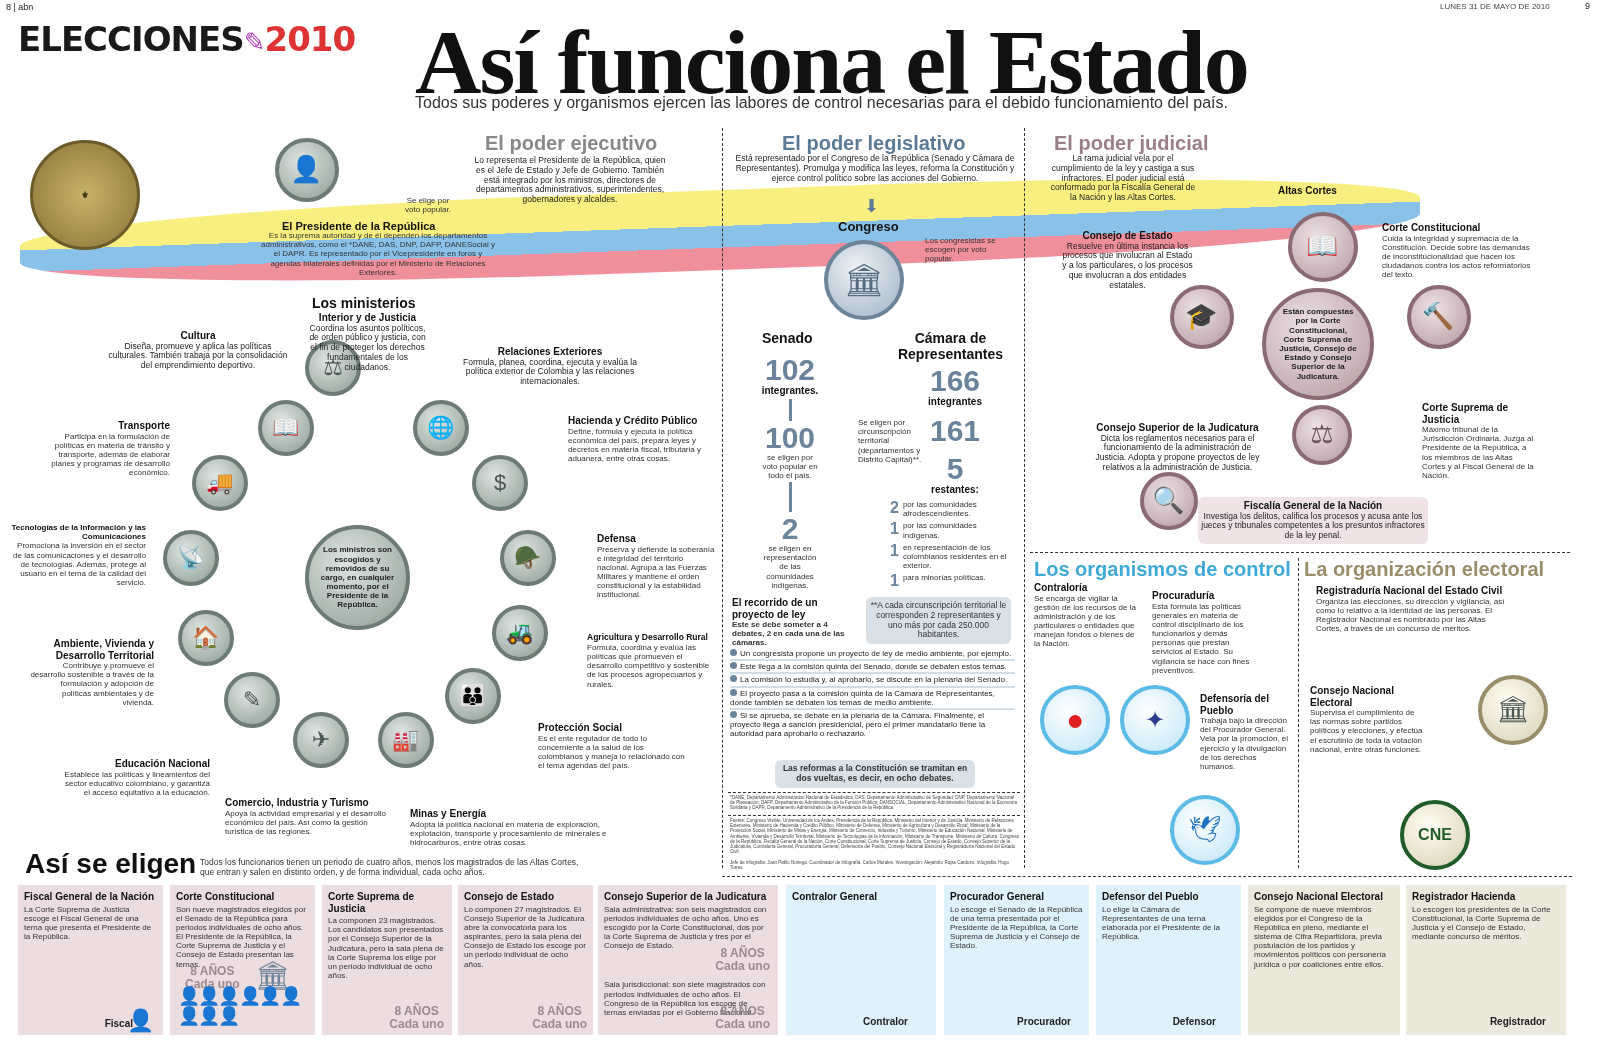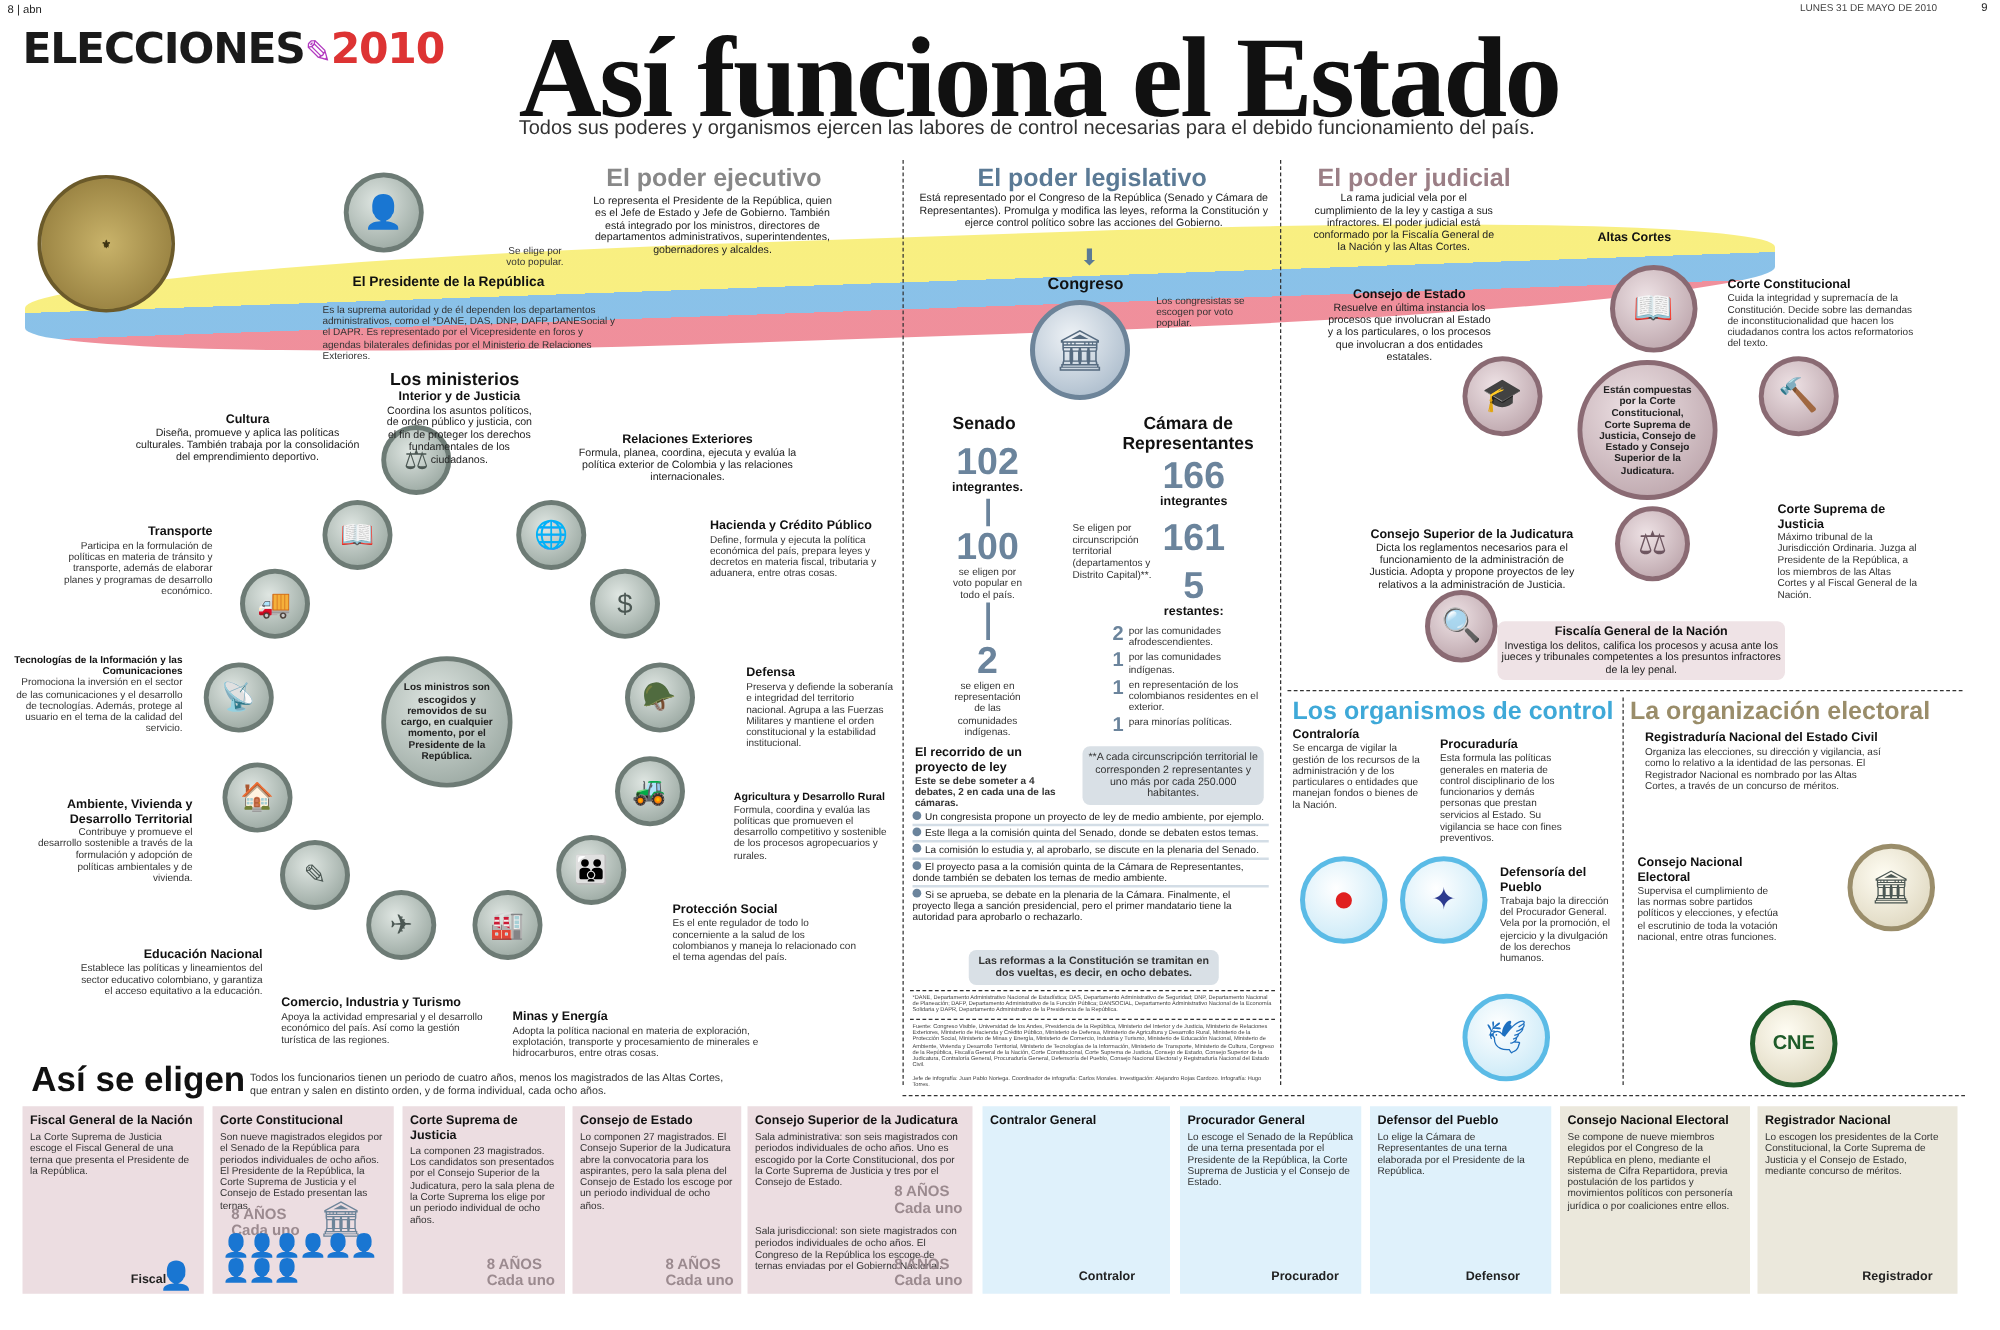--- a/index.html
+++ b/index.html
@@ -27,21 +27,21 @@
 .bignum{font-weight:bold;color:#6b849c;font-size:30px;line-height:1}
 .vline{position:absolute;border-left:1px dashed #333}
 .hline{position:absolute;border-top:1px dashed #333}
 .card{position:absolute;top:885px;height:150px;padding:6px;overflow:hidden}
 .card .h{font-size:10px}
 .card .p{font-size:8px;margin-top:2px}
 .pink{background:#ecdde1}
 .blue{background:#dff1fb}
 .beige{background:#ebe8dc}
 .people{position:absolute;bottom:8px;left:8px;font-size:18px;letter-spacing:-2px;color:#a58c93}
-.ano{position:absolute;font-weight:bold;color:#9b8a8f;font-size:12px;text-align:left;line-height:1.1}
+.ano{position:absolute;font-weight:bold;color:#9b8a8f;font-size:12px;text-align:center;line-height:1.1}
 .dot{display:inline-block;width:7px;height:7px;border-radius:50%;background:#6b849c;margin-right:3px}
 .step{border-bottom:2px solid #d3dde6;padding:1px 0;font-size:8px}
 .graybox{background:#d9e0e6;border-radius:6px;text-align:center;font-weight:bold;color:#333;padding:4px}
 </style>
 </head>
 <body>
 
 <div class="abs folio" style="left:6px;top:2px"><span>8</span> | <span>abn</span></div>
 <div class="abs banner" style="left:18px;top:20px"><span>ELECCIONES</span><span style="color:#b23ac0;font-size:26px">✎</span><span class="yr">2010</span></div>
 <div class="abs" style="left:1440px;top:2px;font-size:8px;color:#444">LUNES 31 DE MAYO DE 2010</div>
@@ -55,21 +55,21 @@
 <div class="vline" style="left:722px;top:128px;height:740px"></div>
 <div class="vline" style="left:1024px;top:128px;height:740px"></div>
 <div class="hline" style="left:1030px;top:552px;width:540px"></div>
 <div class="hline" style="left:722px;top:876px;width:850px"></div>
 
 <div class="abs sech" style="left:485px;top:132px">El poder ejecutivo</div>
 <div class="abs ctext" style="left:470px;top:156px;width:200px">Lo representa el Presidente de la República, quien es el Jefe de Estado y Jefe de Gobierno. También está integrado por los ministros, directores de departamentos administrativos, superintendentes, gobernadores y alcaldes.</div>
 <div class="circle" style="left:275px;top:138px;width:64px;height:64px">👤</div>
 <div class="abs p" style="left:398px;top:196px;width:60px;text-align:center">Se elige por voto popular.</div>
 <div class="abs h" style="left:282px;top:220px;font-size:11px">El Presidente de la República</div>
-<div class="abs p" style="left:258px;top:243px;width:240px;">Es la suprema autoridad y de él dependen los departamentos administrativos, como el *DANE, DAS, DNP, DAFP, DANESocial y el DAPR. Es representado por el Vicepresidente en foros y agendas bilaterales definidas por el Ministerio de Relaciones Exteriores.</div>
+<div class="abs p" style="left:258px;top:231px;width:240px;text-align:center">Es la suprema autoridad y de él dependen los departamentos administrativos, como el *DANE, DAS, DNP, DAFP, DANESocial y el DAPR. Es representado por el Vicepresidente en foros y agendas bilaterales definidas por el Ministerio de Relaciones Exteriores.</div>
 
 <div class="abs h" style="left:312px;top:295px;font-size:14px">Los ministerios</div>
 
 <div class="circle" style="left:305px;top:340px;width:56px;height:56px;font-size:22px">⚖</div>
 <div class="circle" style="left:258px;top:400px;width:56px;height:56px;font-size:22px">📖</div>
 <div class="circle" style="left:413px;top:400px;width:56px;height:56px;font-size:22px">🌐</div>
 <div class="circle" style="left:192px;top:455px;width:56px;height:56px;font-size:22px">🚚</div>
 <div class="circle" style="left:472px;top:455px;width:56px;height:56px;font-size:22px">$</div>
 <div class="circle" style="left:163px;top:530px;width:56px;height:56px;font-size:22px">📡</div>
 <div class="circle" style="left:500px;top:530px;width:56px;height:56px;font-size:22px">🪖</div>
@@ -321,16 +321,16 @@
 <div class="card blue" style="left:1096px;width:145px">
   <div class="h">Defensor del Pueblo</div>
     <div class="p">Lo elige la Cámara de Representantes de una terna elaborada por el Presidente de la República.</div>
   <div class="abs" style="right:25px;bottom:8px;font-weight:bold;font-size:10px">Defensor</div>
 </div>
 <div class="card beige" style="left:1248px;width:152px">
   <div class="h">Consejo Nacional Electoral</div>
     <div class="p">Se compone de nueve miembros elegidos por el Congreso de la República en pleno, mediante el sistema de Cifra Repartidora, previa postulación de los partidos y movimientos políticos con personería jurídica o por coaliciones entre ellos.</div>
 </div>
 <div class="card beige" style="left:1406px;width:160px">
-  <div class="h">Registrador Nacional</div>
+  <div class="h">Registrador Hacienda</div>
     <div class="p">Lo escogen los presidentes de la Corte Constitucional, la Corte Suprema de Justicia y el Consejo de Estado, mediante concurso de méritos.</div>
   <div class="abs" style="right:20px;bottom:8px;font-weight:bold;font-size:10px">Registrador</div>
 </div>
 
 </body></html>

